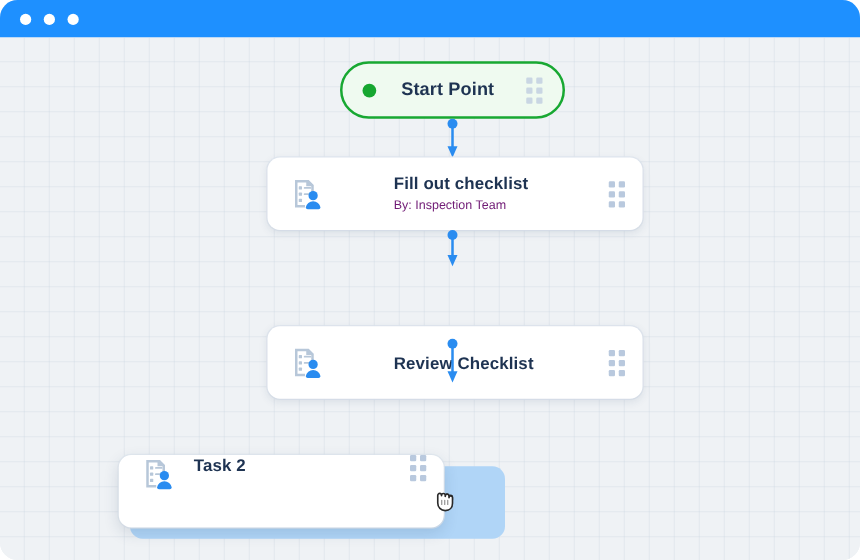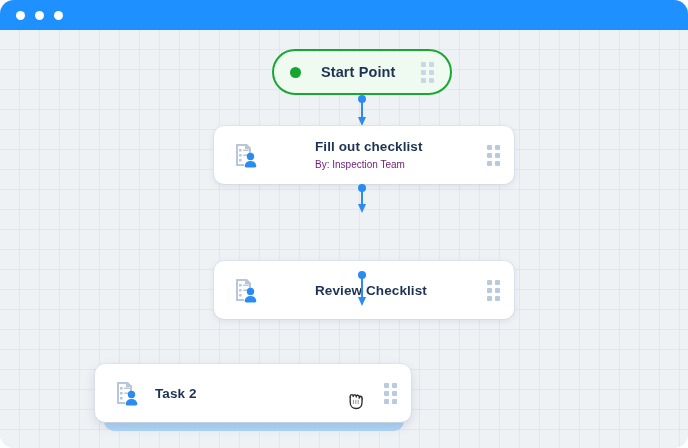--- a/index.html
+++ b/index.html
@@ -180,27 +180,27 @@
     top: 343px;
     width: 300px;
     height: 58px;
     background: #b0d5f7;
     border-radius: 10px;
   }
   .drag-card {
     position: absolute;
     left: 95px;
     top: 334px;
-    width: 316px;
+    width: 260px;
     height: 58px;
     background: #ffffff;
     border-radius: 10px;
     box-shadow: 0 4px 12px rgba(30,58,95,0.14), 0 0 0 1px rgba(226,232,240,0.8);
     display: flex;
-    align-items: center;
+    align-items: flex-start;
     padding: 0 14px 0 16px;
     box-sizing: border-box;
   }
   .grab-cursor {
     position: absolute;
     left: 347px;
     top: 358px;
     width: 22px;
     height: 24px;
     pointer-events: none;

